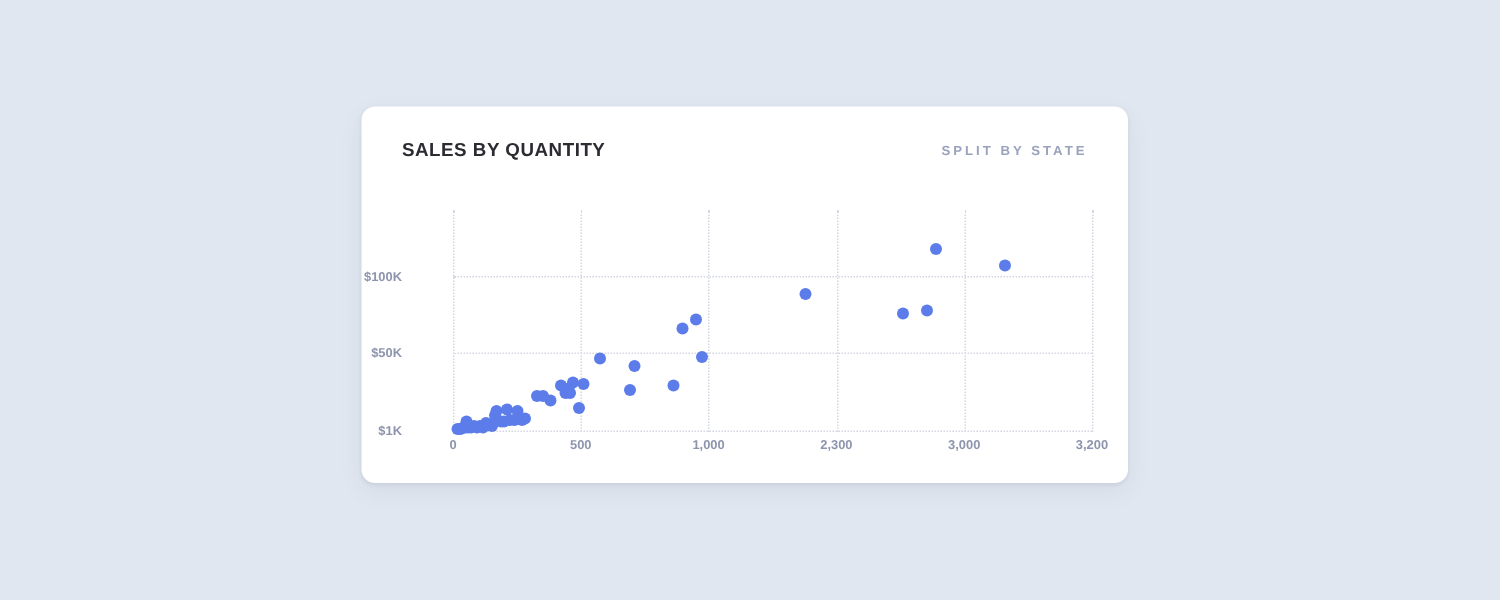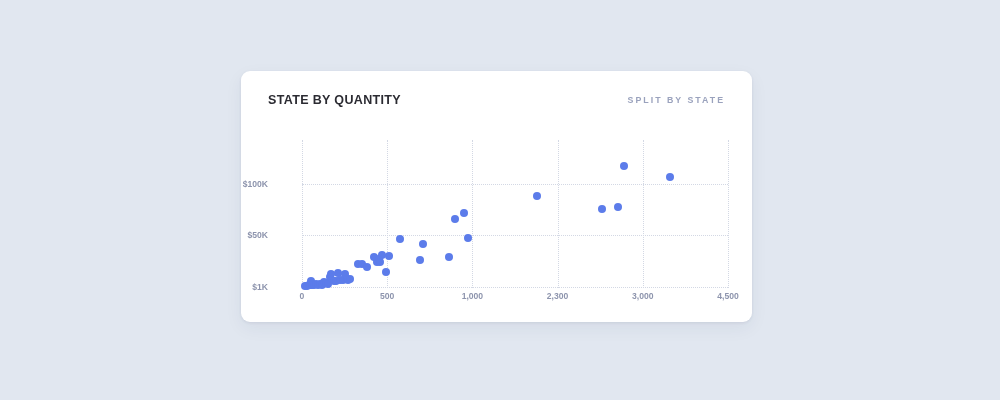--- a/index.html
+++ b/index.html
@@ -116,38 +116,38 @@
   }
 </style>
 </head>
 <body>
 
 <div id="stage">
 
   <div class="card">
 
     <div class="card-header">
-      <div class="card-title">STATE BY QUANTITY</div>
+      <div class="card-title">SALES BY QUANTITY</div>
       <div class="card-subaction">SPLIT BY STATE</div>
     </div>
 
     <div class="plot" id="plot">
 
     <div class="grid-v" style="left: 61px;"></div>
         <div class="xlabel" style="left: 61px;">0</div>
         <div class="grid-v" style="left: 146.2px;"></div>
         <div class="xlabel" style="left: 146.2px;">500</div>
         <div class="grid-v" style="left: 231.4px;"></div>
         <div class="xlabel" style="left: 231.4px;">1,000</div>
         <div class="grid-v" style="left: 316.6px;"></div>
         <div class="xlabel" style="left: 316.6px;">2,300</div>
         <div class="grid-v" style="left: 401.8px;"></div>
         <div class="xlabel" style="left: 401.8px;">3,000</div>
         <div class="grid-v" style="left: 487px;"></div>
-        <div class="xlabel" style="left: 487px;">4,500</div>
+        <div class="xlabel" style="left: 487px;">3,200</div>
         <div class="grid-h" style="top: 216px;"></div>
         <div class="ylabel" style="top: 216px;">$1K</div>
         <div class="grid-h" style="top: 164.4px;"></div>
         <div class="ylabel" style="top: 164.4px;">$50K</div>
         <div class="grid-h" style="top: 112.8px;"></div>
         <div class="ylabel" style="top: 112.8px;">$100K</div>
         <div class="dot" style="left: 64.0672px; top: 214.762px; background: rgb(92, 124, 234); width: 8px; height: 8px;"></div>
         <div class="dot" style="left: 66.112px; top: 215.071px; background: rgb(92, 124, 234); width: 8px; height: 8px;"></div>
         <div class="dot" style="left: 68.1568px; top: 214.349px; background: rgb(92, 124, 234); width: 8px; height: 8px;"></div>
         <div class="dot" style="left: 69.1792px; top: 213.523px; background: rgb(92, 124, 234); width: 8px; height: 8px;"></div>

